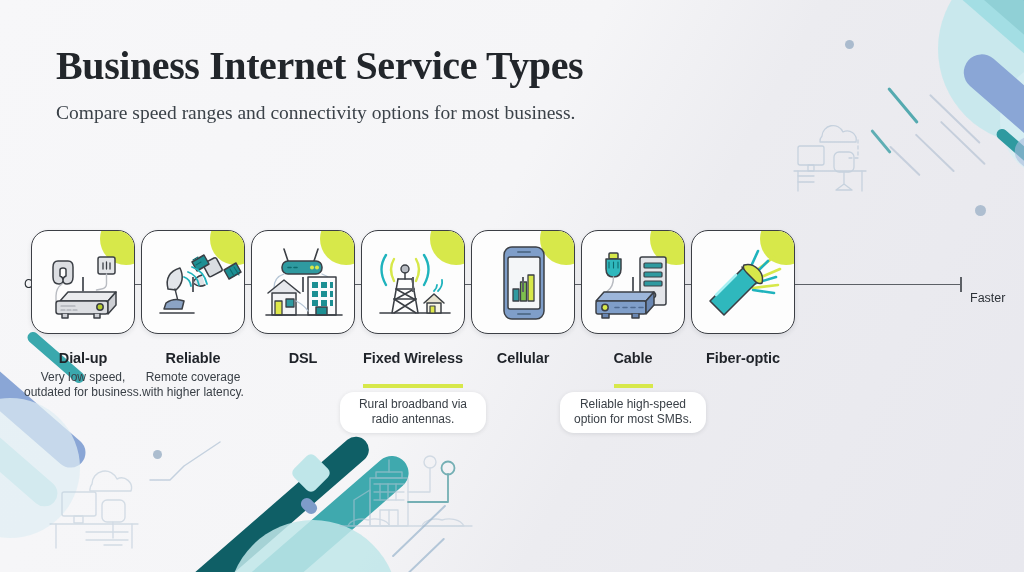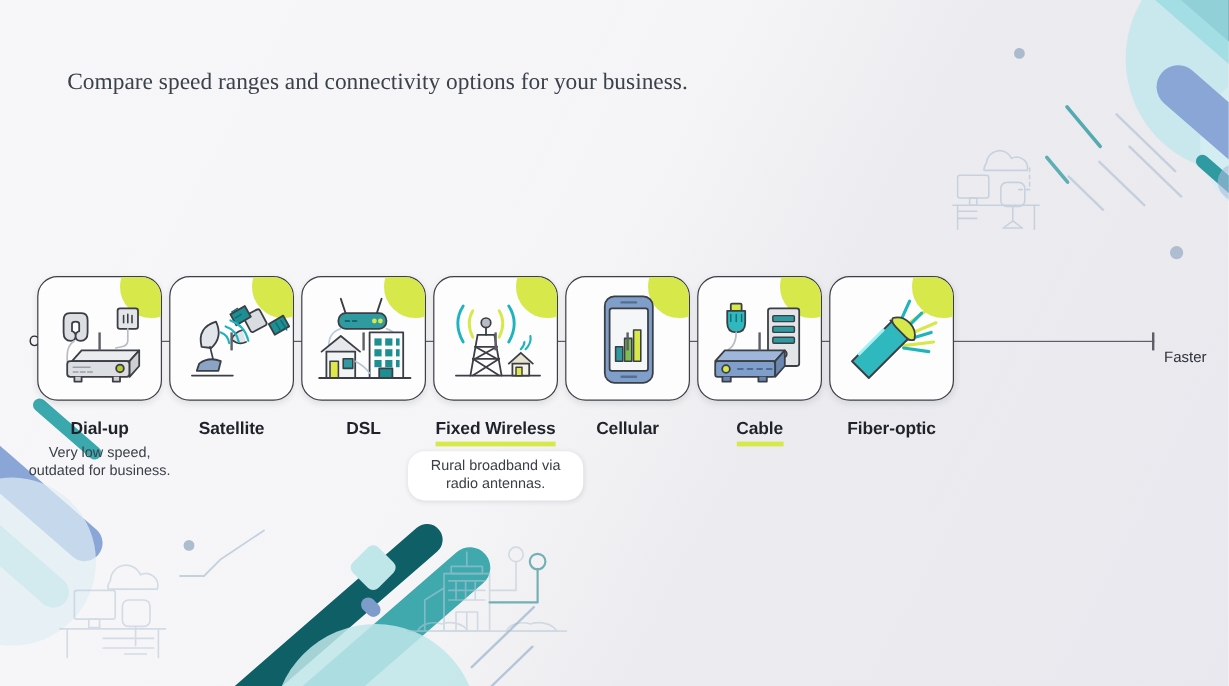--- a/index.html
+++ b/index.html
@@ -104,21 +104,21 @@
     margin-top: 16px;
     text-align: center;
     font-size: 14.5px;
     font-weight: 700;
     color: #1f2329;
     letter-spacing: -0.1px;
     white-space: nowrap;
   }
   .label .u {
     display: inline-block;
-    padding-bottom: 2px;
+    padding-bottom: 18px;
     border-bottom: 4px solid #d7e84a;
   }
   .desc {
     margin-top: 4px;
     text-align: center;
     font-size: 12px;
     line-height: 15px;
     color: #3a4047;
     white-space: pre-line;
     width: 146px;
@@ -223,21 +223,22 @@
         <path d="M82 58 h40 v-28"></path>
         <circle cx="122" cy="24" r="6.5"></circle>
       </g>
     </svg>
 
     <div class="thinline" style="left:382px; top:530px; width:74px; height:2px; background:#9fb8cf; transform:rotate(-44deg);"></div>
     <div class="thinline" style="left:398px; top:556px; width:54px; height:2px; background:#9fb8cf; transform:rotate(-44deg);"></div>
   </div>
 
   <div class="header">
-    <div class="subtitle">Compare speed ranges and connectivity options for your business.</div>
+    <div class="title">Business Internet Service Types</div>
+    <div class="subtitle">Compare speed ranges and connectivity options for most business.</div>
   </div>
 
   <div id="timeline">
     <div class="rail"></div>
     <div class="endcap left"></div>
     <div class="endcap right"></div>
     <div class="rail-label left">Compare</div>
     <div class="rail-label right">Faster</div>
 
     <div class="cards">
@@ -288,22 +289,24 @@
               <g fill="none" stroke="#1fb3bd" stroke-width="1.8">
                 <path d="M42 46 q6 2 7 9"></path>
                 <path d="M46 41 q9 3 11 13"></path>
                 <path d="M50 36 q12 4 15 17"></path>
               </g>
             </g>
           </svg>
         </div>
         <div class="tick"></div>
         <div class="label">
-          <span>Satellite</span>
-        </div>
+          <span>Reliable</span>
+        </div>
+        <div class="desc">Remote coverage
+with higher latency.</div>
       </div>
 
       <div class="card-col">
         <div class="tile">
           <div class="corner"></div>
           <svg viewBox="0 0 104 104">
             <g stroke="#3b3f45" stroke-width="1.5" stroke-linejoin="round" stroke-linecap="round">
               <path d="M36 30 l-4 -12 M62 30 l4 -12" stroke-width="1.6"></path>
               <rect x="30" y="30" width="40" height="13" rx="6" fill="#2f9aa0"></rect>
               <path d="M36 36.5 h3 M42 36.5 h3" stroke="#0e6a6e" stroke-width="1.6"></path>
@@ -423,20 +426,22 @@
               <circle cx="23" cy="76.5" r="3.2" fill="#d7e84a"></circle>
               <path d="M33 76.5 h4 M41 76.5 h4 M49 76.5 h4 M57 76.5 h4" stroke="#4f6b92" stroke-width="1.6"></path>
               <path d="M20 83 v4 h7 v-4 M50 83 v4 h7 v-4" fill="#6a87b2"></path>
             </g>
           </svg>
         </div>
         <div class="tick"></div>
         <div class="label">
           <span class="u">Cable</span>
         </div>
+        <div class="desc pill">Reliable high-speed
+option for most SMBs.</div>
       </div>
 
       <div class="card-col">
         <div class="tile">
           <div class="corner"></div>
           <svg viewBox="0 0 104 104">
             <g stroke-linecap="round" stroke-linejoin="round">
               <g fill="none" stroke="#d7e84a" stroke-width="2.6">
                 <path d="M58 44 L82 26"></path>
                 <path d="M60 50 L88 38"></path>

